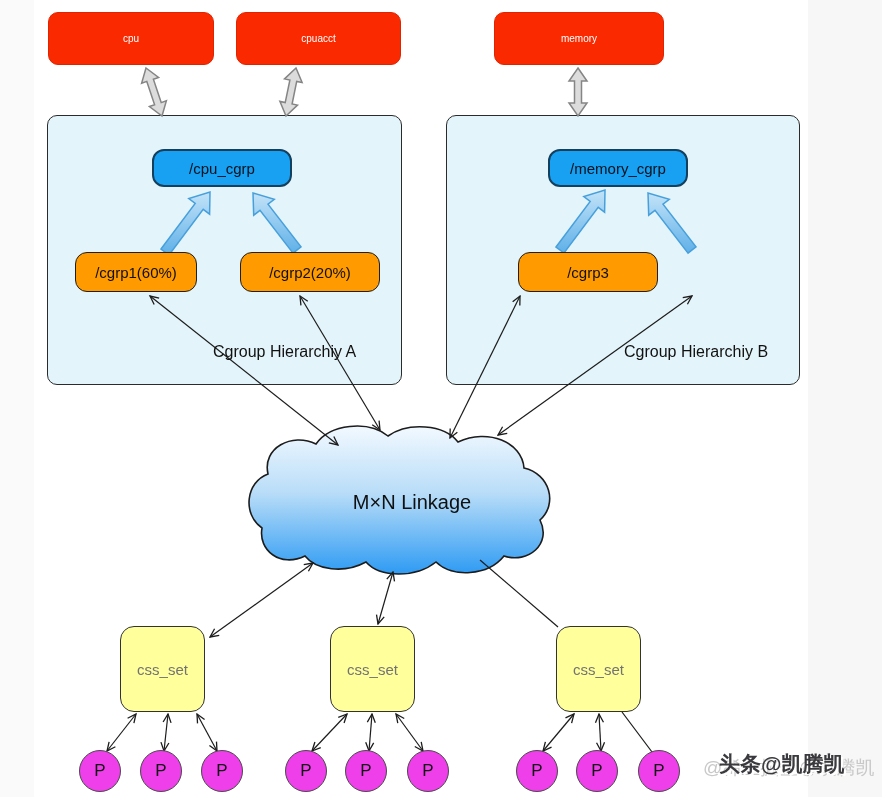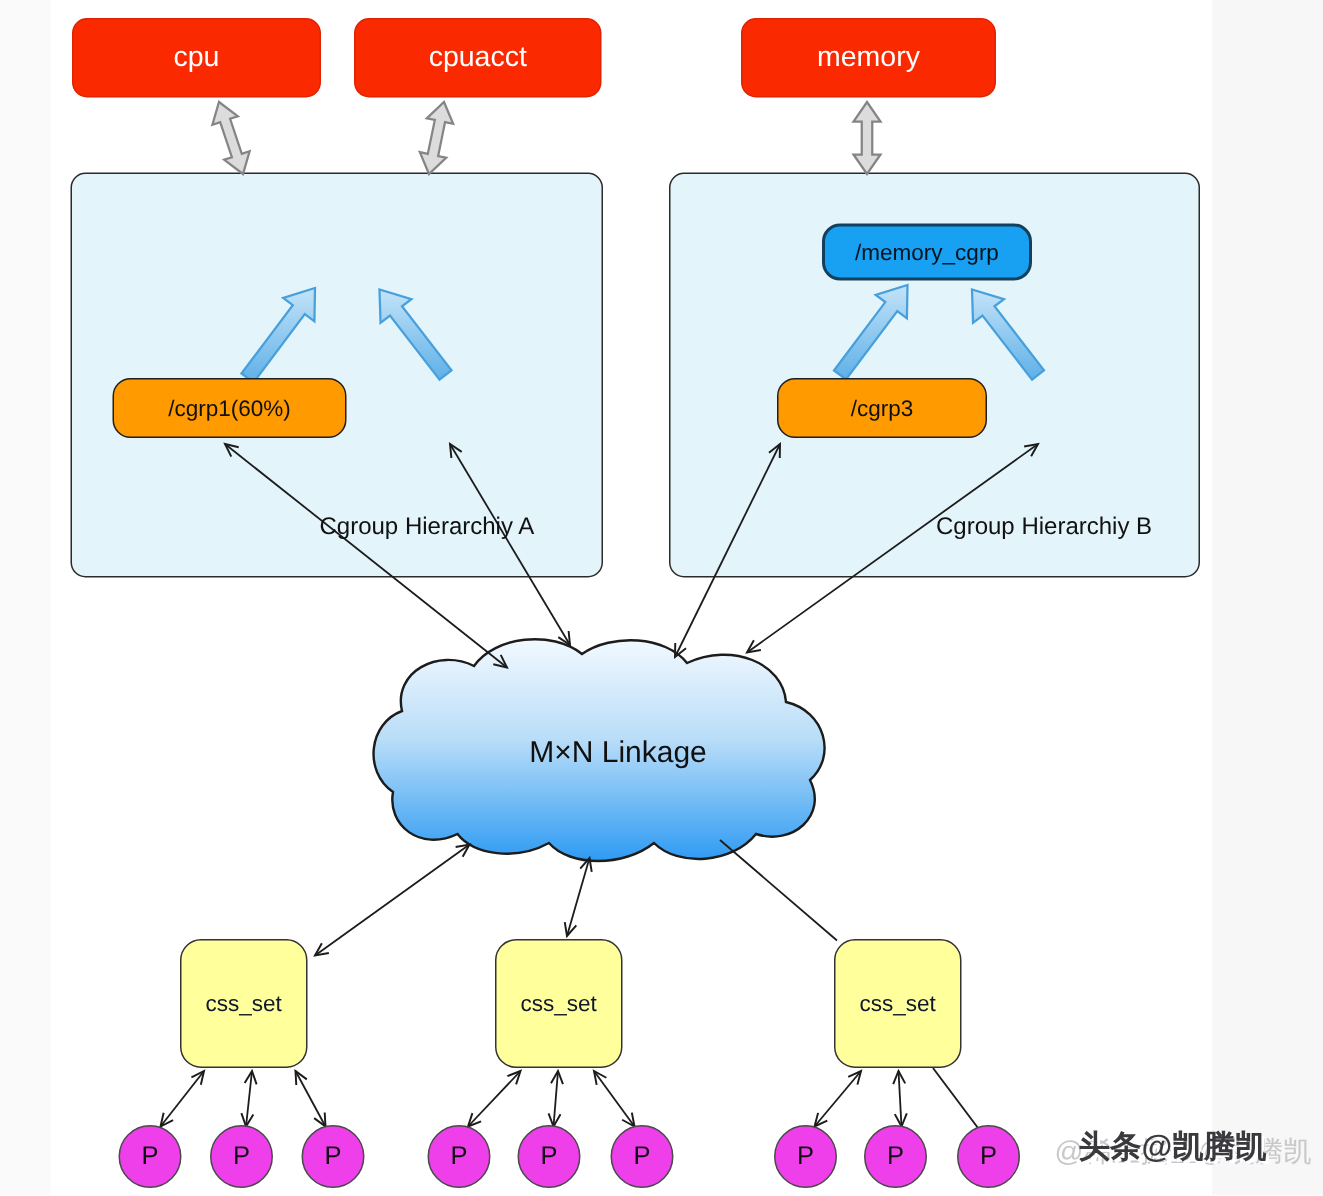--- a/index.html
+++ b/index.html
@@ -9,39 +9,39 @@
     font-family:"Liberation Sans", sans-serif;
   }
   .gutter{position:absolute;top:0;height:100%;background:#f7f7f7;}
   #gutter-left{left:0;width:34px;background:#fafafa;}
   #gutter-right{left:808px;width:74px;background:#f7f7f7;}
   #connectors{position:absolute;left:0;top:0;z-index:1;pointer-events:none;}
   .node{position:absolute;z-index:2;display:flex;align-items:center;justify-content:center;
         box-sizing:border-box;text-align:center;}
   .subsystem{
     background:#fb2900;border:1px solid #e02300;border-radius:10px;
-    color:#ffffff;font-size:19px;
+    color:#ffffff;font-size:10px;
   }
   .container-box{
     background:#e3f4fa;border:1.6px solid #2b2b2b;border-radius:10px;z-index:0;
     position:absolute;
   }
   .hier-label{position:absolute;z-index:2;font-size:16px;color:#111;white-space:nowrap;}
   .root-node{
     background:#18a0f2;border:2px solid #14405e;border-radius:12px;
     color:#06121c;font-size:15px;
   }
   .child-node{
     background:#ff9b00;border:1.6px solid #1f1f1f;border-radius:12px;
     color:#101010;font-size:15px;
   }
   .cloud-label{position:absolute;z-index:2;font-size:20px;color:#101010;text-align:center;}
   .css-set{
     background:#ffff9c;border:1.6px solid #333;border-radius:14px;
-    color:#0f172a;font-size:15px;
+    color:#737373;font-size:15px;
   }
   .process{
     width:42px;height:42px;border-radius:50%;
     background:#ee3fea;border:1.6px solid #4a4a4a;
     color:#101010;font-size:17px;
   }
   #watermark{position:absolute;left:692px;top:746px;width:186px;height:46px;z-index:3;margin-left:11px;}
   #watermark .wm-back{
     position:absolute;left:0;top:9px;font-size:19px;color:#c8c8c8;white-space:nowrap;
     letter-spacing:0px;
@@ -135,22 +135,28 @@
   <div class="node subsystem" style="left:48px;top:12px;width:166px;height:53px;">
     <span>cpu</span>
   </div>
   <div class="node subsystem" style="left:236px;top:12px;width:165px;height:53px;">
     <span>cpuacct</span>
   </div>
   <div class="node subsystem" style="left:494px;top:12px;width:170px;height:53px;align-items:center;">
     <span>memory</span>
   </div>
 
-  <div class="node child-node" style="left:75px;top:252px;width:156px;height:40px;">
+  <div class="node root-node" style="left:152px;top:149px;width:140px;height:38px;">
+    <span>/cpu_cgrp</span>
+  </div>
+  <div class="node child-node" style="left:75px;top:252px;width:122px;height:40px;">
     <span>/cgrp1(60%)</span>
+  </div>
+  <div class="node child-node" style="left:240px;top:252px;width:140px;height:40px;">
+    <span>/cgrp2(20%)</span>
   </div>
   <div class="hier-label" style="left:213px;top:343px;">Cgroup Hierarchiy A</div>
 
   <div class="node root-node" style="left:548px;top:149px;width:140px;height:38px;">
     <span>/memory_cgrp</span>
   </div>
   <div class="node child-node" style="left:470px;top:252px;width:140px;height:40px;margin-left:48px;">
     <span>/cgrp3</span>
   </div>
   <div class="hier-label" style="left:624px;top:343px;">Cgroup Hierarchiy B</div>

